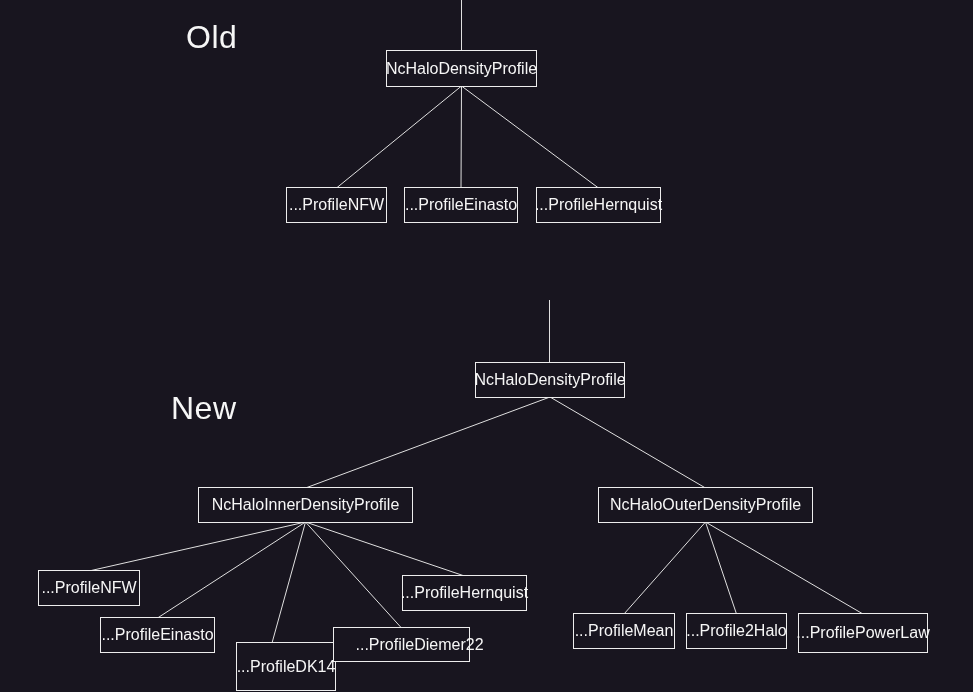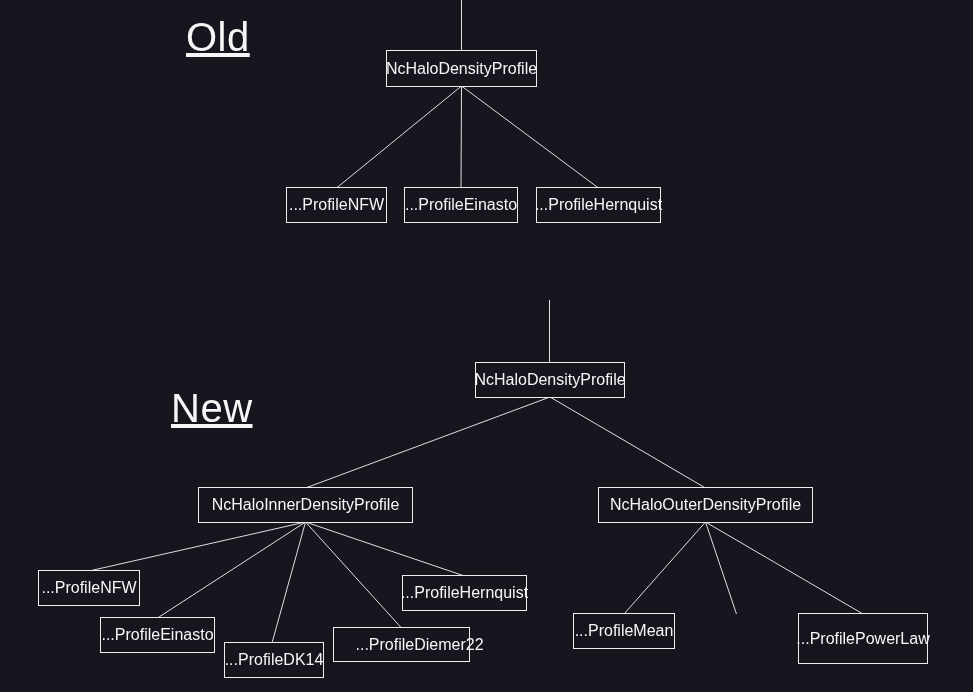--- a/index.html
+++ b/index.html
@@ -40,24 +40,23 @@
     font-size: 16px;
     line-height: 1;
     white-space: nowrap;
     display: flex;
     align-items: center;
     justify-content: center;
   }
   .section-label {
     position: absolute;
     color: var(--text, #ffffff);
-    font-size: 40px;
+    font-size: 32px;
     line-height: 36px;
     letter-spacing: 0.5px;
-    text-decoration: underline;
   }
 </style>
 </head>
 <body>
 
 <div class="canvas">
 
   <svg class="edges" width="973" height="692" viewBox="0 0 973 692" xmlns="http://www.w3.org/2000/svg">
 
     <line x1="461.5" y1="0" x2="461.5" y2="51"></line>
@@ -85,20 +84,21 @@
   <div class="node" style="left:286px; top:187px; width:101px; height:36px;">...ProfileNFW</div>
   <div class="node" style="left:404px; top:187px; width:114px; height:36px;">...ProfileEinasto</div>
   <div class="node" style="left:536px; top:187px; width:125px; height:36px;">...ProfileHernquist</div>
 
   <div class="node" style="left:475px; top:362px; width:150px; height:36px;">NcHaloDensityProfile</div>
   <div class="node" style="left:198px; top:487px; width:215px; height:36px;">NcHaloInnerDensityProfile</div>
   <div class="node" style="left:598px; top:487px; width:215px; height:36px;">NcHaloOuterDensityProfile</div>
 
   <div class="node" style="left:38px; top:570px; width:102px; height:36px;">...ProfileNFW</div>
   <div class="node" style="left:100px; top:617px; width:115px; height:36px;">...ProfileEinasto</div>
-  <div class="node" style="left:224px; top:642px; width:100px; height:36px;">...ProfileDK14</div>
+  <div class="node" style="left:236px; top:642px; width:100px; height:49px;">...ProfileDK14</div>
   <div class="node" style="left:333px; top:627px; width:137px; height:35px;padding-left:36px;">...ProfileDiemer22</div>
   <div class="node" style="left:402px; top:575px; width:125px; height:36px;">...ProfileHernquist</div>
 
   <div class="node" style="left:573px; top:613px; width:102px; height:36px;">...ProfileMean</div>
-  <div class="node" style="left:798px; top:613px; width:130px; height:51px;">...ProfilePowerLaw</div>
+  <div class="node" style="left:686px; top:613px; width:101px; height:36px;">...Profile2Halo</div>
+  <div class="node" style="left:798px; top:613px; width:130px; height:40px;">...ProfilePowerLaw</div>
 
 </div>
 
 </body></html>

